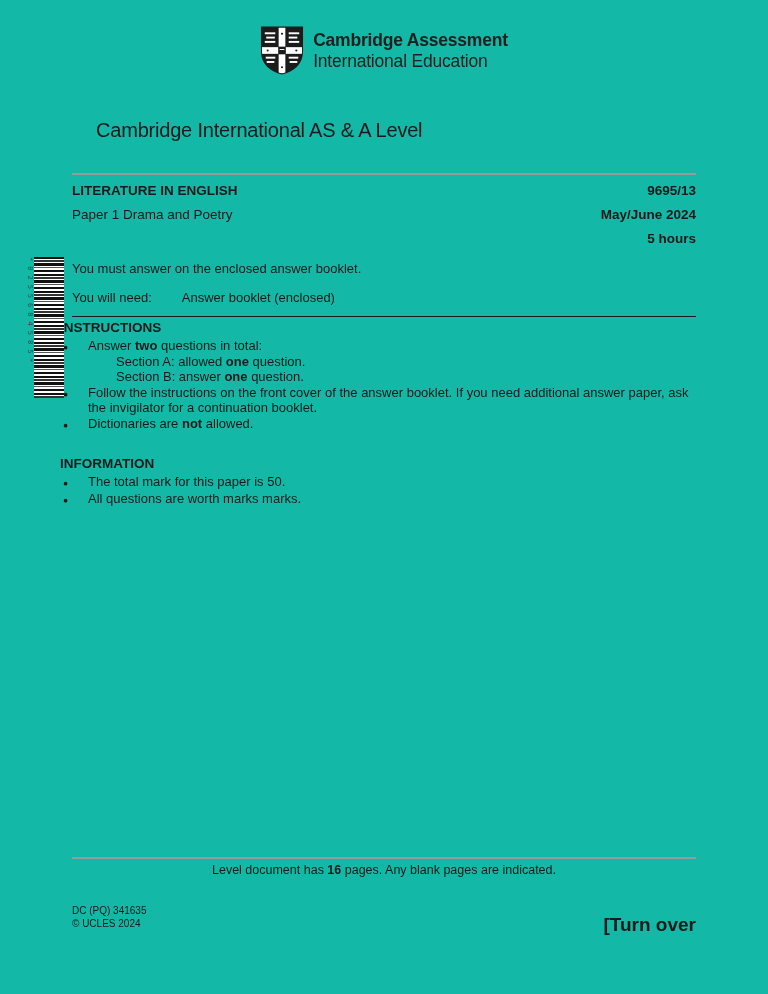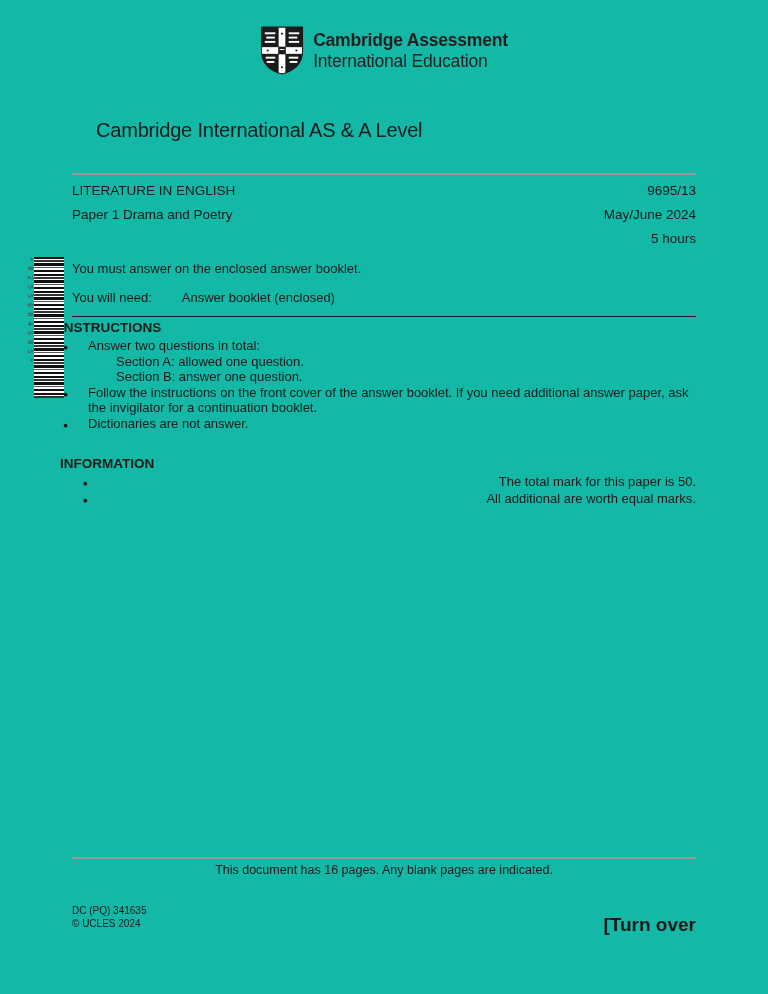--- a/index.html
+++ b/index.html
@@ -1,18 +1,18 @@
 <!DOCTYPE html>
 <html><head>
 <meta charset="utf-8">
 <style>
   html,body{margin:0;padding:0;background:#fff;}
   .page{position:relative;width:768px;height:994px;background:#14b8a6;overflow:hidden;
         font-family:"Liberation Sans",sans-serif;color:#1a1a1a;}
-  .b{font-weight:normal;}
+  .b{font-weight:bold;}
 
   
   .logo{position:absolute;top:26px;left:0;width:100%;display:flex;justify-content:center;align-items:center;gap:9px;}
   .logo-text{font-size:17.5px;line-height:21px;letter-spacing:-0.2px;color:#1f1f1f;}
   .logo-line1{font-weight:bold;}
 
   
   .title{position:absolute;top:119px;left:72px;font-size:20px;font-weight:normal;letter-spacing:-0.2px;margin-left:24px;}
 
   
@@ -31,21 +31,21 @@
   .note1{position:absolute;top:261px;left:72px;font-size:13px;}
   .note2{position:absolute;top:290px;left:72px;font-size:13px;}
   .note2 .val{margin-left:30px;}
 
   
   .section{position:absolute;left:60px;right:72px;font-size:13px;}
   #instructions{top:320px;}
   #information{top:456px;}
   .sec-heading{font-size:13.5px;font-weight:bold;margin:0 0 3px 0;}
   .li{display:flex;line-height:15.5px;}
-  #information .li{line-height:16px;text-align:right;}
+  #information .li{line-height:16px;}
   .li-dot{flex:0 0 28px;width:28px;padding-left:3px;box-sizing:border-box;}
   .li-dot::before{content:"●";font-size:8.5px;}
   .li-txt{flex:1;}
   .sub{padding-left:28px;}
 
   
   .barcode{position:absolute;left:25px;top:257px;height:141px;display:flex;align-items:stretch;}
   .barcode-digits{writing-mode:vertical-rl;text-orientation:sideways;font-size:7px;line-height:7px;
                   letter-spacing:5px;color:#444;font-family:"DejaVu Sans Mono",monospace;width:8px;overflow:hidden;}
   .barcode-bars{width:30px;margin-left:1px;
@@ -137,42 +137,42 @@
         <div class="sub"><span>Section A: allowed </span><span class="b">one</span><span> question.</span></div>
         <div class="sub"><span>Section B: answer </span><span class="b">one</span><span> question.</span></div>
       </span>
     </div>
     <div class="li">
       <span class="li-dot"></span>
       <span class="li-txt">Follow the instructions on the front cover of the answer booklet. If you need additional answer paper, ask the invigilator for a continuation booklet.</span>
     </div>
     <div class="li">
       <span class="li-dot"></span>
-      <span class="li-txt"><span>Dictionaries are </span><span class="b">not</span><span> answer.</span></span>
+      <span class="li-txt"><span>Dictionaries are </span><span class="b">not</span><span> allowed.</span></span>
     </div>
   </div>
 
   <div id="information" class="section">
     <div class="sec-heading">INFORMATION</div>
     <div class="li">
       <span class="li-dot"></span>
       <span class="li-txt">The total mark for this paper is 50.</span>
     </div>
     <div class="li">
       <span class="li-dot"></span>
-      <span class="li-txt">All additional are worth equal marks.</span>
+      <span class="li-txt">All questions are worth marks marks.</span>
     </div>
   </div>
 
   <div class="barcode">
     <div class="barcode-digits">*0255684585*</div>
     <div class="barcode-bars"></div>
   </div>
 
   <div id="rule3" class="rule rule-gray"></div>
-  <div class="pages-note"><span>This document has </span><span class="b">16</span><span> pages. Any blank pages are indicated.</span></div>
+  <div class="pages-note"><span>Level document has </span><span class="b">16</span><span> pages. Any blank pages are indicated.</span></div>
   <div class="footer-left">
     <div>DC (PQ) 341635</div>
     <div>© UCLES 2024</div>
   </div>
   <div class="turn-over">[Turn over</div>
 
 </div>
 
 </body></html>

